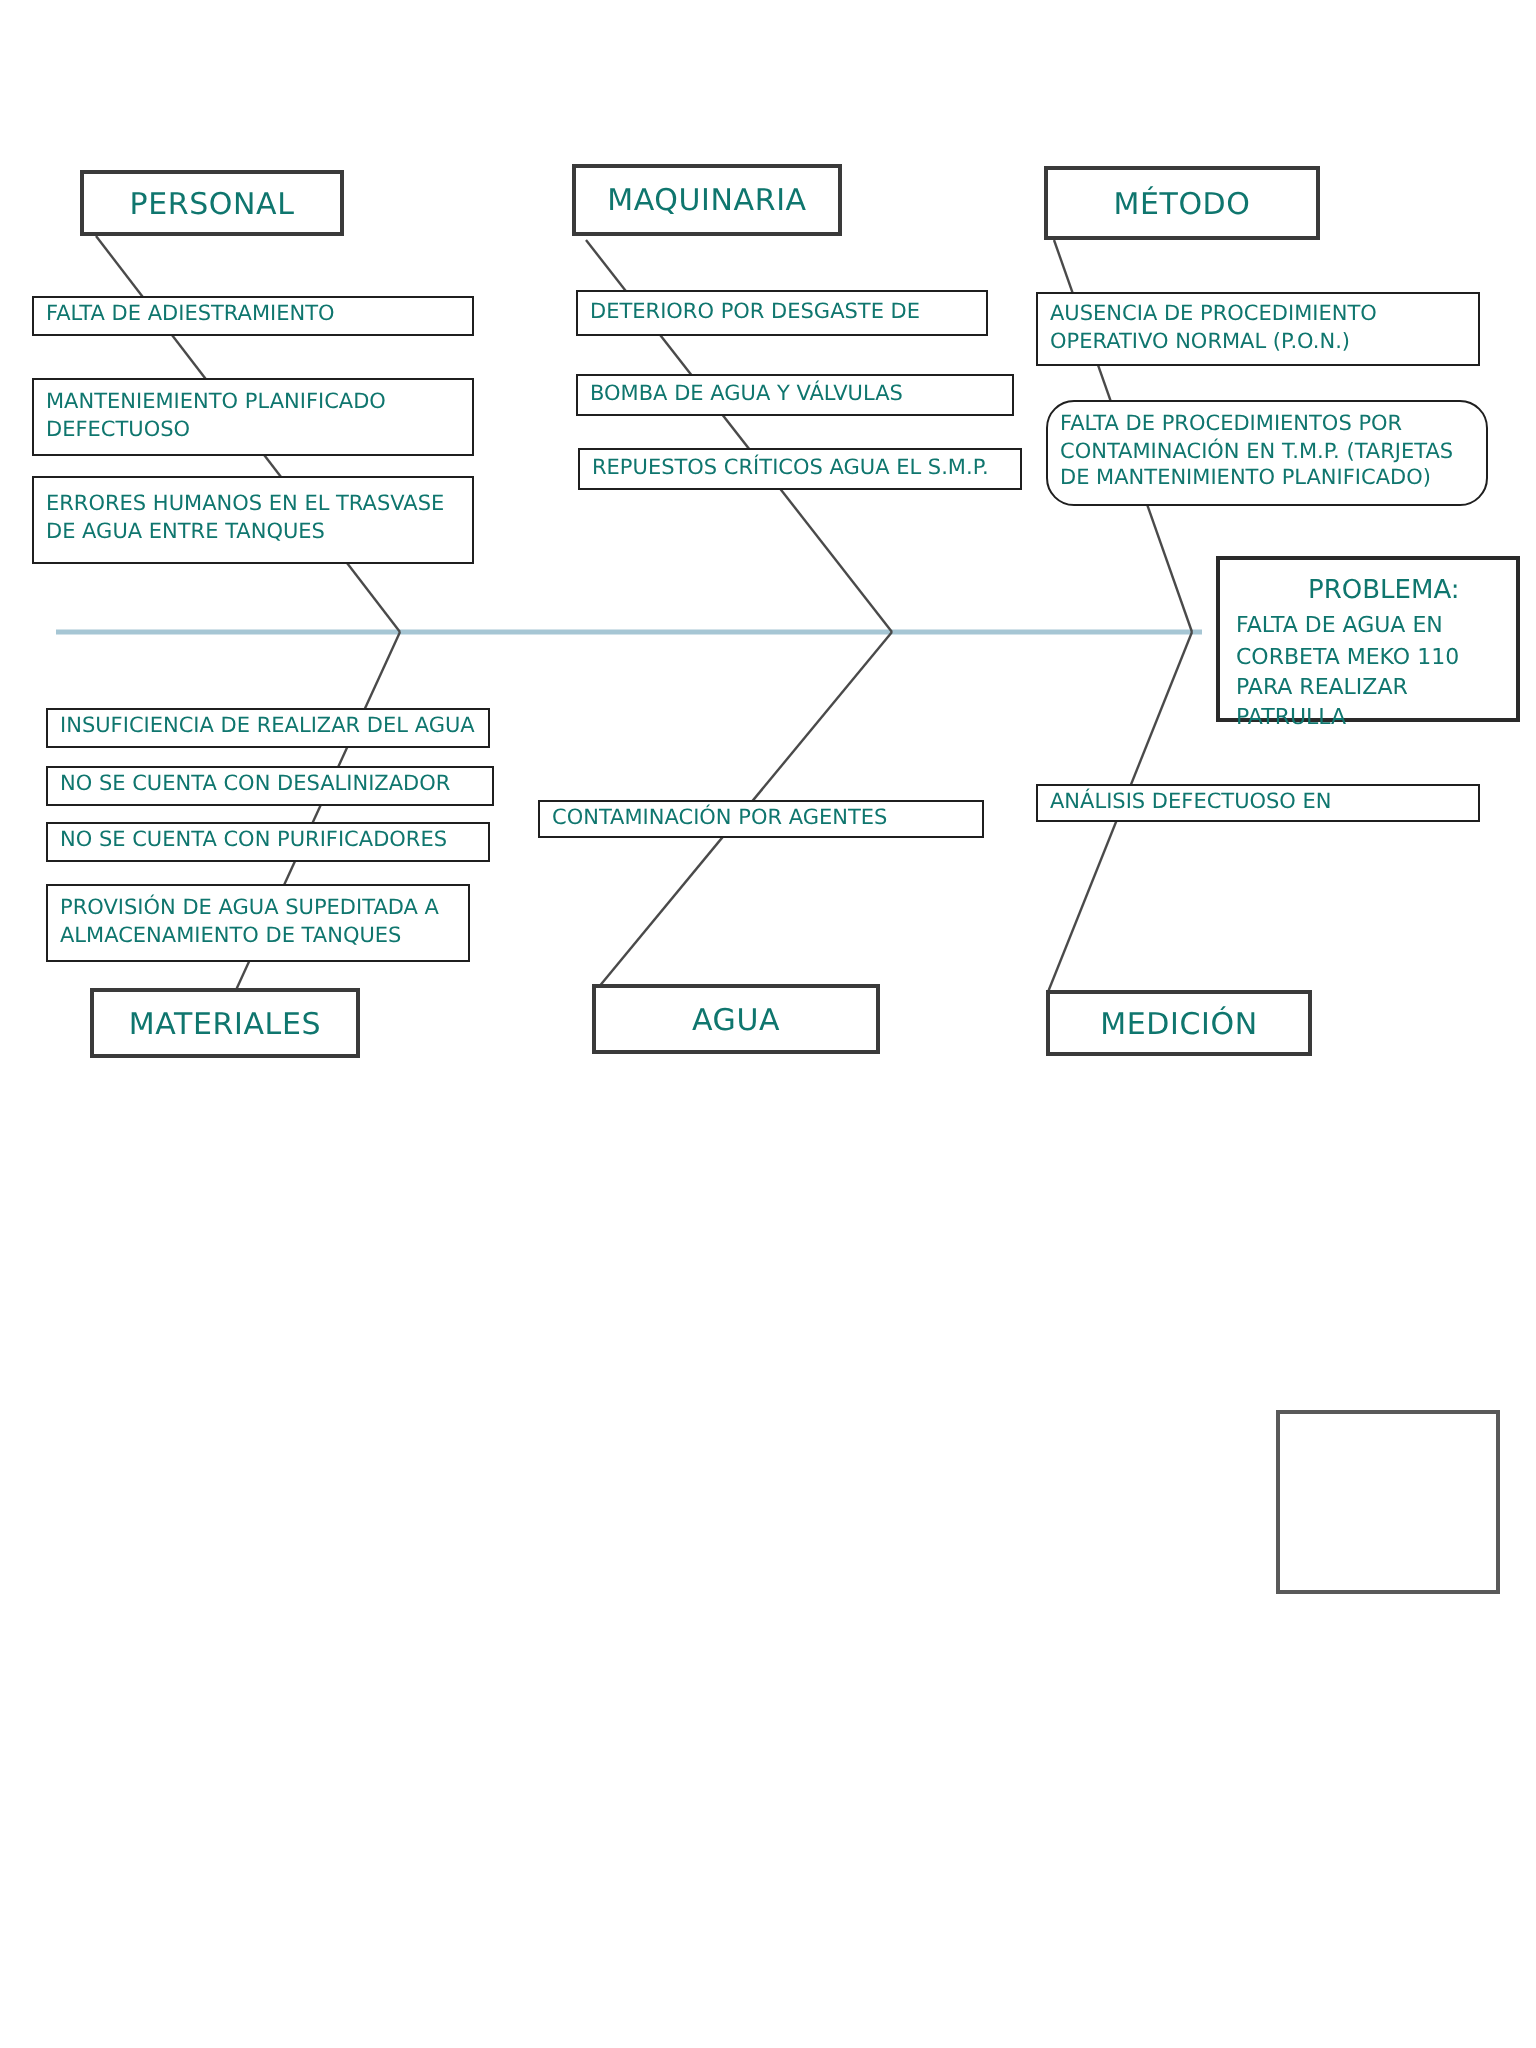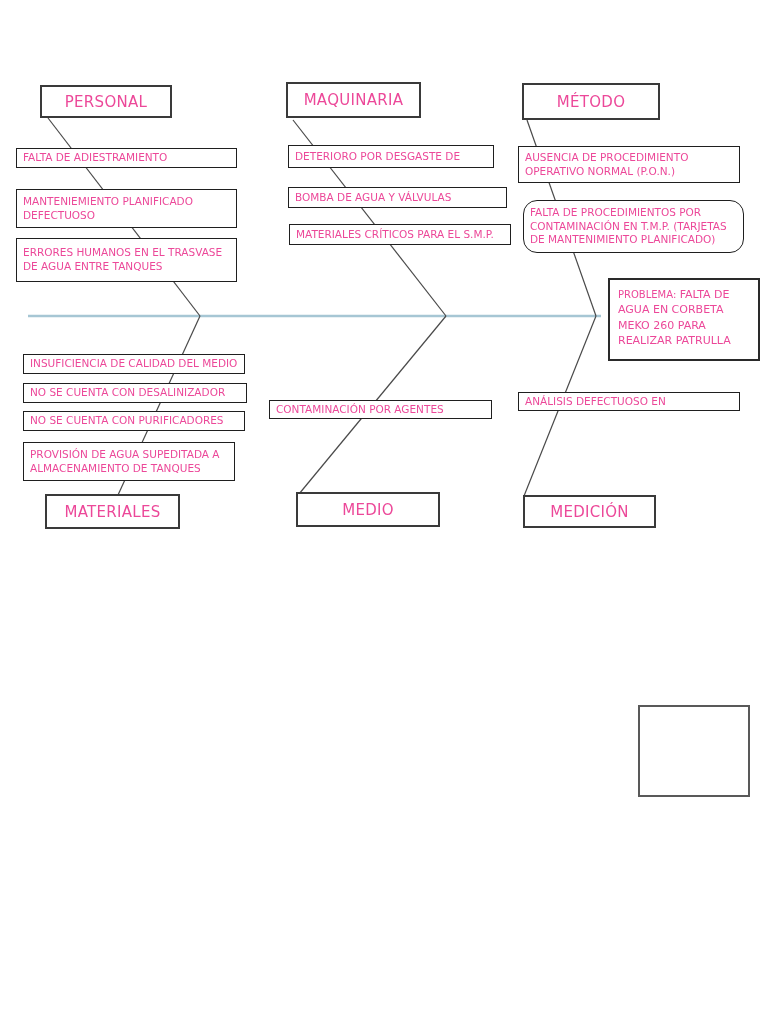--- a/index.html
+++ b/index.html
@@ -1,21 +1,21 @@
 <!DOCTYPE html>
 <html><head>
 <meta charset="utf-8">
 <style>
   html,body{margin:0;padding:0;background:#ffffff;}
   #page{
     position:relative;
     width:768px;height:1024px;
     background:#ffffff;
     font-family:"DejaVu Sans","Liberation Sans",sans-serif;
-    color:#ec4899;
+    color:#0f766e;
     overflow:hidden;
   }
   #lines{position:absolute;left:0;top:0;z-index:0;}
   .box{
     position:absolute;
     background:#ffffff;
     border:1px solid #1f1f1f;
     box-sizing:border-box;
     z-index:1;
   }
@@ -34,21 +34,21 @@
     text-align:left;
   }
   .cause.multiline{align-items:center;}
   .problem{
     border-width:2px;
     border-color:#2a2a2a;
     padding:7px 8px;
     font-size:11px;
     line-height:1.4;
   }
-  .problem .prefix{font-size:10px;}
+  .problem .prefix{font-size:13px;margin-left:36px;}
   .empty-box{
     border:2px solid #595959;
   }
 </style>
 </head>
 <body>
 
 <div id="page">
 
   <svg id="lines" width="768" height="1024">
@@ -62,52 +62,52 @@
   </svg>
 
   <div class="box category" style="left:40px;top:85px;width:132px;height:33px;">PERSONAL</div>
 
   <div class="box category" style="left:286px;top:82px;width:135px;height:36px;">MAQUINARIA</div>
 
   <div class="box category" style="left:522px;top:83px;width:138px;height:37px;">MÉTODO</div>
 
   <div class="box category" style="left:45px;top:494px;width:135px;height:35px;">MATERIALES</div>
 
-  <div class="box category" style="left:296px;top:492px;width:144px;height:35px;">MEDIO</div>
+  <div class="box category" style="left:296px;top:492px;width:144px;height:35px;">AGUA</div>
 
   <div class="box cause" style="left:16px;top:148px;width:221px;height:20px;">FALTA DE ADIESTRAMIENTO</div>
 
   <div class="box category" style="left:523px;top:495px;width:133px;height:33px;">MEDICIÓN</div>
 
   <div class="box cause multiline" style="left:16px;top:189px;width:221px;height:39px;">MANTENIEMIENTO PLANIFICADO DEFECTUOSO</div>
 
   <div class="box cause" style="left:288px;top:145px;width:206px;height:23px;">DETERIORO POR DESGASTE DE</div>
 
   <div class="box cause multiline" style="left:16px;top:238px;width:221px;height:44px;">ERRORES HUMANOS EN EL TRASVASE DE AGUA ENTRE TANQUES</div>
 
   <div class="box cause" style="left:288px;top:187px;width:219px;height:21px;text-align:right;">BOMBA DE AGUA Y VÁLVULAS</div>
 
-  <div class="box cause" style="left:289px;top:224px;width:222px;height:21px;">MATERIALES CRÍTICOS PARA EL S.M.P.</div>
+  <div class="box cause" style="left:289px;top:224px;width:222px;height:21px;">REPUESTOS CRÍTICOS AGUA EL S.M.P.</div>
 
   <div class="box cause multiline" style="left:518px;top:146px;width:222px;height:37px;">AUSENCIA DE PROCEDIMIENTO OPERATIVO NORMAL (P.O.N.)</div>
 
   <div class="box cause multiline" style="left:523px;top:200px;width:221px;height:53px;border-radius:14px;">FALTA DE PROCEDIMIENTOS POR CONTAMINACIÓN EN T.M.P. (TARJETAS DE MANTENIMIENTO PLANIFICADO)</div>
 
-  <div class="box cause" style="left:23px;top:354px;width:222px;height:20px;">INSUFICIENCIA DE CALIDAD DEL MEDIO</div>
+  <div class="box cause" style="left:23px;top:354px;width:222px;height:20px;">INSUFICIENCIA DE REALIZAR DEL AGUA</div>
 
   <div class="box cause" style="left:23px;top:383px;width:224px;height:20px;">NO SE CUENTA CON DESALINIZADOR</div>
 
   <div class="box cause" style="left:23px;top:411px;width:222px;height:20px;">NO SE CUENTA CON PURIFICADORES</div>
 
   <div class="box cause multiline" style="left:23px;top:442px;width:212px;height:39px;">PROVISIÓN DE AGUA SUPEDITADA A ALMACENAMIENTO DE TANQUES</div>
 
   <div class="box cause" style="left:269px;top:400px;width:223px;height:19px;">CONTAMINACIÓN POR AGENTES</div>
 
   <div class="box cause" style="left:518px;top:392px;width:222px;height:19px;">ANÁLISIS DEFECTUOSO EN</div>
 
   <div class="box problem" style="left:608px;top:278px;width:152px;height:83px;">
     <span class="prefix">PROBLEMA:</span>
-    <span>FALTA DE AGUA EN CORBETA MEKO 260 PARA REALIZAR PATRULLA</span>
+    <span>FALTA DE AGUA EN CORBETA MEKO 110 PARA REALIZAR PATRULLA</span>
   </div>
 
   <div class="box empty-box" style="left:638px;top:705px;width:112px;height:92px;"></div>
 
 </div>
 
 </body></html>

